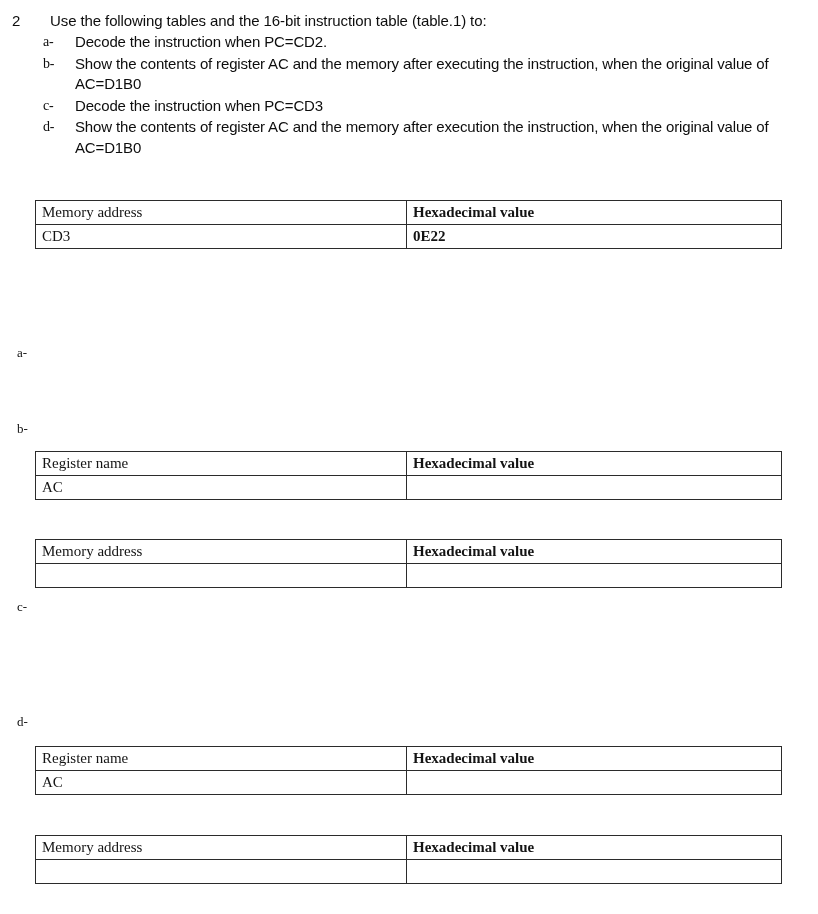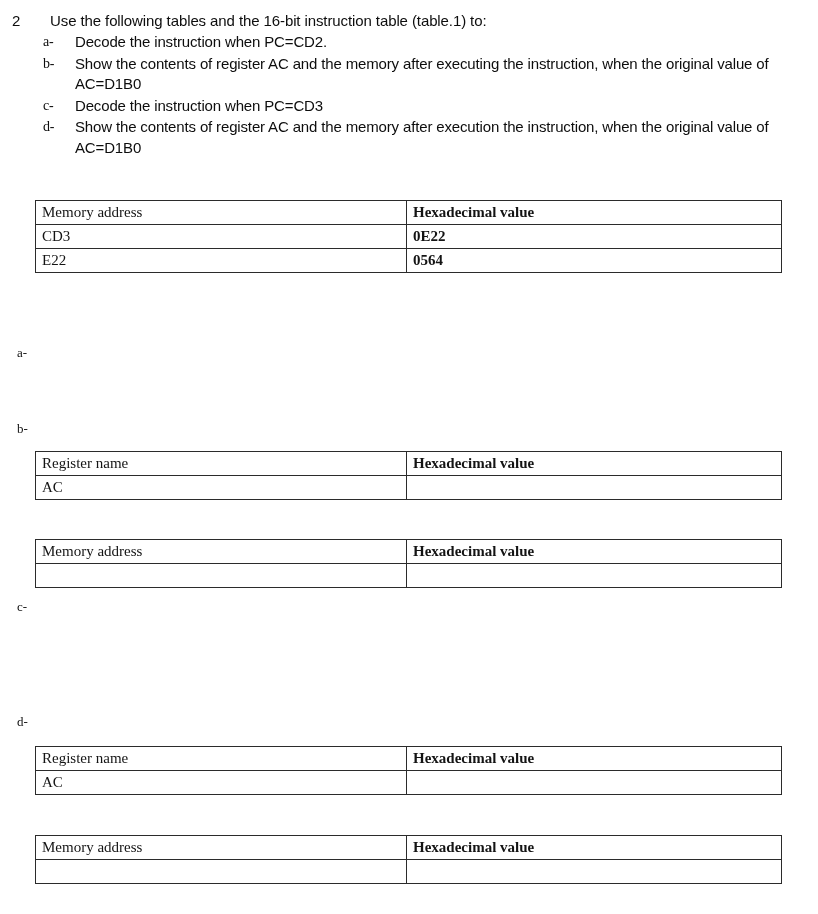--- a/index.html
+++ b/index.html
@@ -135,24 +135,20 @@
 <table class="doc-table" style="top:200px;">
   <tbody>
       <tr class="hdr">
     <td class="c1">Memory address</td>
     <td class="c2">Hexadecimal value</td>
   </tr>
   <tr>
     <td class="c1">CD3</td>
     <td class="c2">0E22</td>
   </tr>
-  <tr>
-    <td class="c1">E22</td>
-    <td class="c2">0564</td>
-  </tr>
 </tbody>
   </table>
 
 <div class="sec-label" style="top:346px;">a-</div>
 
 <div class="sec-label" style="top:422px;">b-</div>
 
 <table class="doc-table" style="top:451px;">
   <tbody>
       <tr class="hdr">

